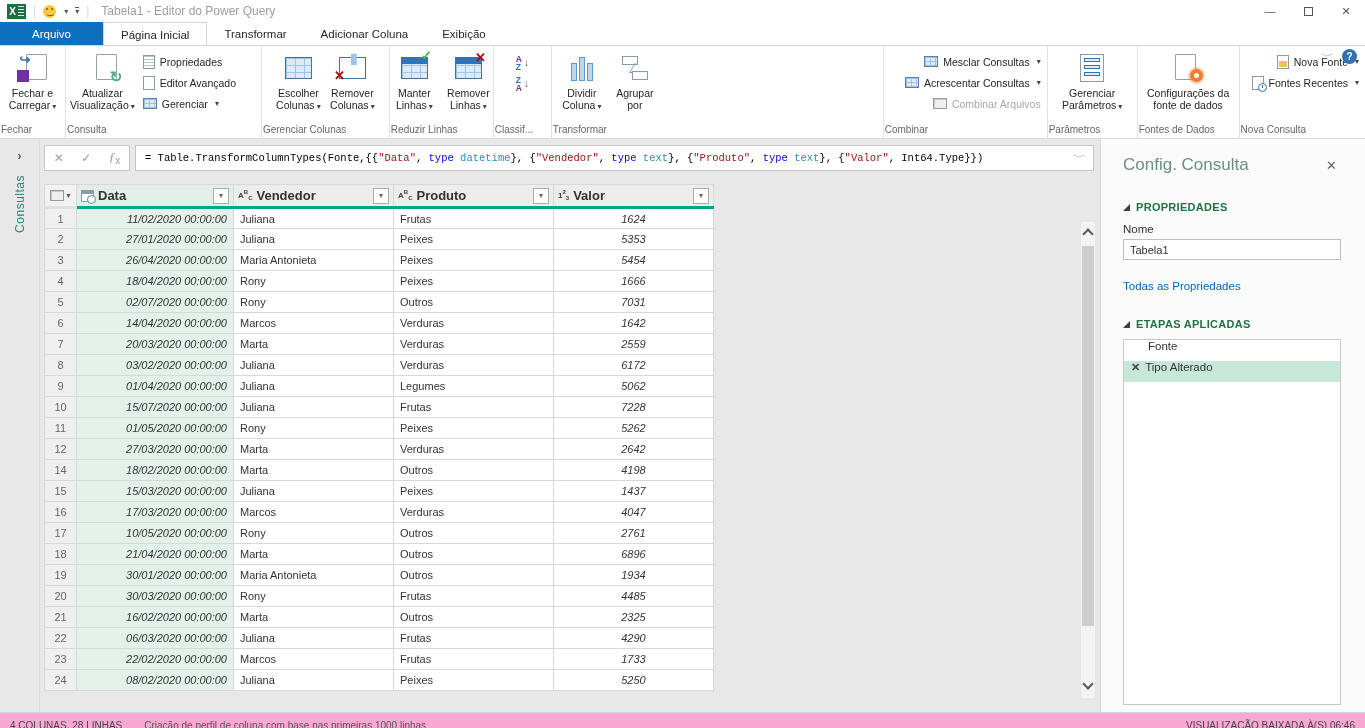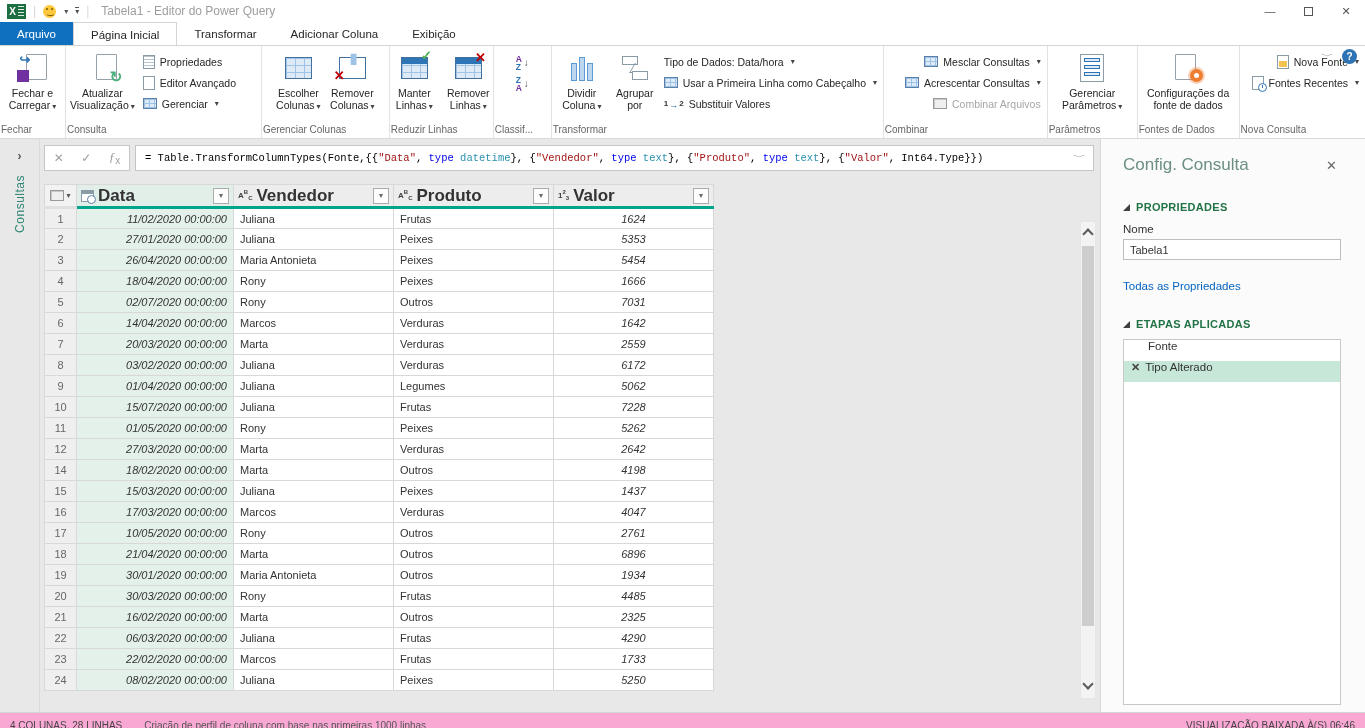--- a/index.html
+++ b/index.html
@@ -17,21 +17,21 @@
 .qa-caret{font-size:8px;color:#555;margin-left:1px}
 .qa-custom{color:#555;font-size:8px;border-top:1px solid #555;padding-top:1px;line-height:6px}
 .title-text{color:#9E9E9E;font-size:12px;margin-left:5px;white-space:nowrap}
 .win-btns{margin-left:auto;display:flex;height:100%}
 .win-btn{width:38px;display:flex;align-items:center;justify-content:center;color:#555;font-size:11px}
 .restore-glyph{position:relative;width:9px;height:9px;border:1px solid #555;background:#fff}
 .restore-glyph::before{content:"";position:absolute;left:2px;top:-4px;width:9px;height:9px;border:1px solid #555;z-index:-1}
 
 
 .tabs-row{height:24px;display:flex;align-items:stretch;background:#fff}
-.tab-file{background:#1070C0;color:#fff;padding:0 17px;display:flex;align-items:center;font-size:11.5px}
+.tab-file{background:#1070C0;color:#fff;padding:0 32px;display:flex;align-items:center;font-size:11.5px}
 .tab{padding:0 17px;display:flex;align-items:center;font-size:11.5px;color:#262626}
 .tab.active{border:1px solid #D5D5D5;border-bottom:1px solid #fff;margin-bottom:-1px;background:#fff}
 
 
 .ribbon{height:94px;background:#fff;border-top:1px solid #D5D5D5;border-bottom:1px solid #D9D9D9;position:relative;margin-top:-1px}
 .ribbon-ctrls{position:absolute;right:8px;top:3px;display:flex;gap:10px;align-items:center;z-index:5}
 .rib-collapse{color:#666;font-size:9px;transform:scaleX(1.4)}
 .help-circle{width:15px;height:15px;border-radius:50%;background:#2E74B5;color:#fff;font-weight:bold;font-size:10px;display:flex;align-items:center;justify-content:center}
 .ribbon-inner{display:flex;height:100%}
 .rgroup{display:flex;flex-direction:column;border-right:1px solid #E2E2E2;padding:2px 1px 0}
@@ -103,21 +103,21 @@
 .fchev{color:#666;font-size:9px;margin-left:6px;transform:scaleX(1.5)}
 
 
 .grid-wrap{flex:1;position:relative;background:#E8E8E8;overflow:hidden}
 table.pq{border-collapse:collapse;table-layout:fixed;background:#fff;margin:7px 0 0 4px}
 table.pq th,table.pq td{border:1px solid #D8D8D8;height:21px;padding:0 6px;overflow:hidden;white-space:nowrap;font-weight:normal}
 table.pq thead th{background:#EDEDED;border-bottom:3px solid #00A68C;height:23px;padding:0 4px}
 table.pq thead th.corner{border-bottom:3px solid #E0E0E0;background:#F2F2F2;padding:0 2px}
 table.pq thead th.selcol{background:#E2EFE9}
 .hdr{display:flex;align-items:center;gap:4px}
-.hdr .colname{font-weight:bold;color:#333;font-size:17px}
+.hdr .colname{font-weight:bold;color:#333;font-size:13px}
 .filter{width:16px;height:16px;border:1px solid #ABABAB;background:#FDFDFD;display:flex;align-items:center;justify-content:center;margin-left:auto;flex:0 0 auto}
 .filter::after{content:"▾";font-size:8px;color:#666}
 .typ-abc{font-size:8px;font-weight:bold;color:#404040;line-height:1;flex:0 0 auto}
 .typ-abc sup{font-size:6px}.typ-abc sub{font-size:6px}
 .dt-ic{width:13px;height:12px;border:1px solid #8A9BA8;background:#fff;position:relative;flex:0 0 auto}
 .dt-ic::before{content:"";position:absolute;top:0;left:0;right:0;height:3px;background:#8A9BA8}
 .dt-ic::after{content:"";position:absolute;right:-3px;bottom:-3px;width:7px;height:7px;border:1px solid #5B7FA6;border-radius:50%;background:#fff}
 .corner-ic{display:flex;align-items:center;gap:2px;justify-content:center}
 td.rownum{background:#EFEFEF;color:#666;text-align:center;padding:0;font-size:11px}
 td.date{background:#E3F1EA;font-style:italic;text-align:right;color:#333}
@@ -316,37 +316,20 @@
           <span class="blabel caret">Coluna</span>
         </div>
         <div class="bigbtn" style="min-width:48px">
           <span class="bicon">
               <span class="group-ic">
                 <span class="link"></span>
               </span>
             </span>
           <span class="blabel">Agrupar</span>
           <span class="blabel">por</span>
-        </div>
-        <div style="display:flex;flex-direction:column;padding-top:3px;min-width:0">
-          <div class="srow caret">
-            <span>Tipo de Dados: Data/hora</span>
-          </div>
-          <div class="srow caret">
-            <span class="mini-grid"></span>
-            <span>Usar a Primeira Linha como Cabeçalho</span>
-          </div>
-          <div class="srow">
-            <span class="rv-ic">
-                <b>1</b>
-                <span class="arr">→</span>
-                <b>2</b>
-              </span>
-            <span>Substituir Valores</span>
-          </div>
         </div>
       </div>
       <div class="rgroup-label">Transformar</div>
     </div>
 
     <div class="rgroup" style="width:164px">
       <div class="rgroup-content colstack" style="padding-top:3px">
         <div class="srow caret">
           <span class="mini-grid"></span>
           <span>Mesclar Consultas</span>

